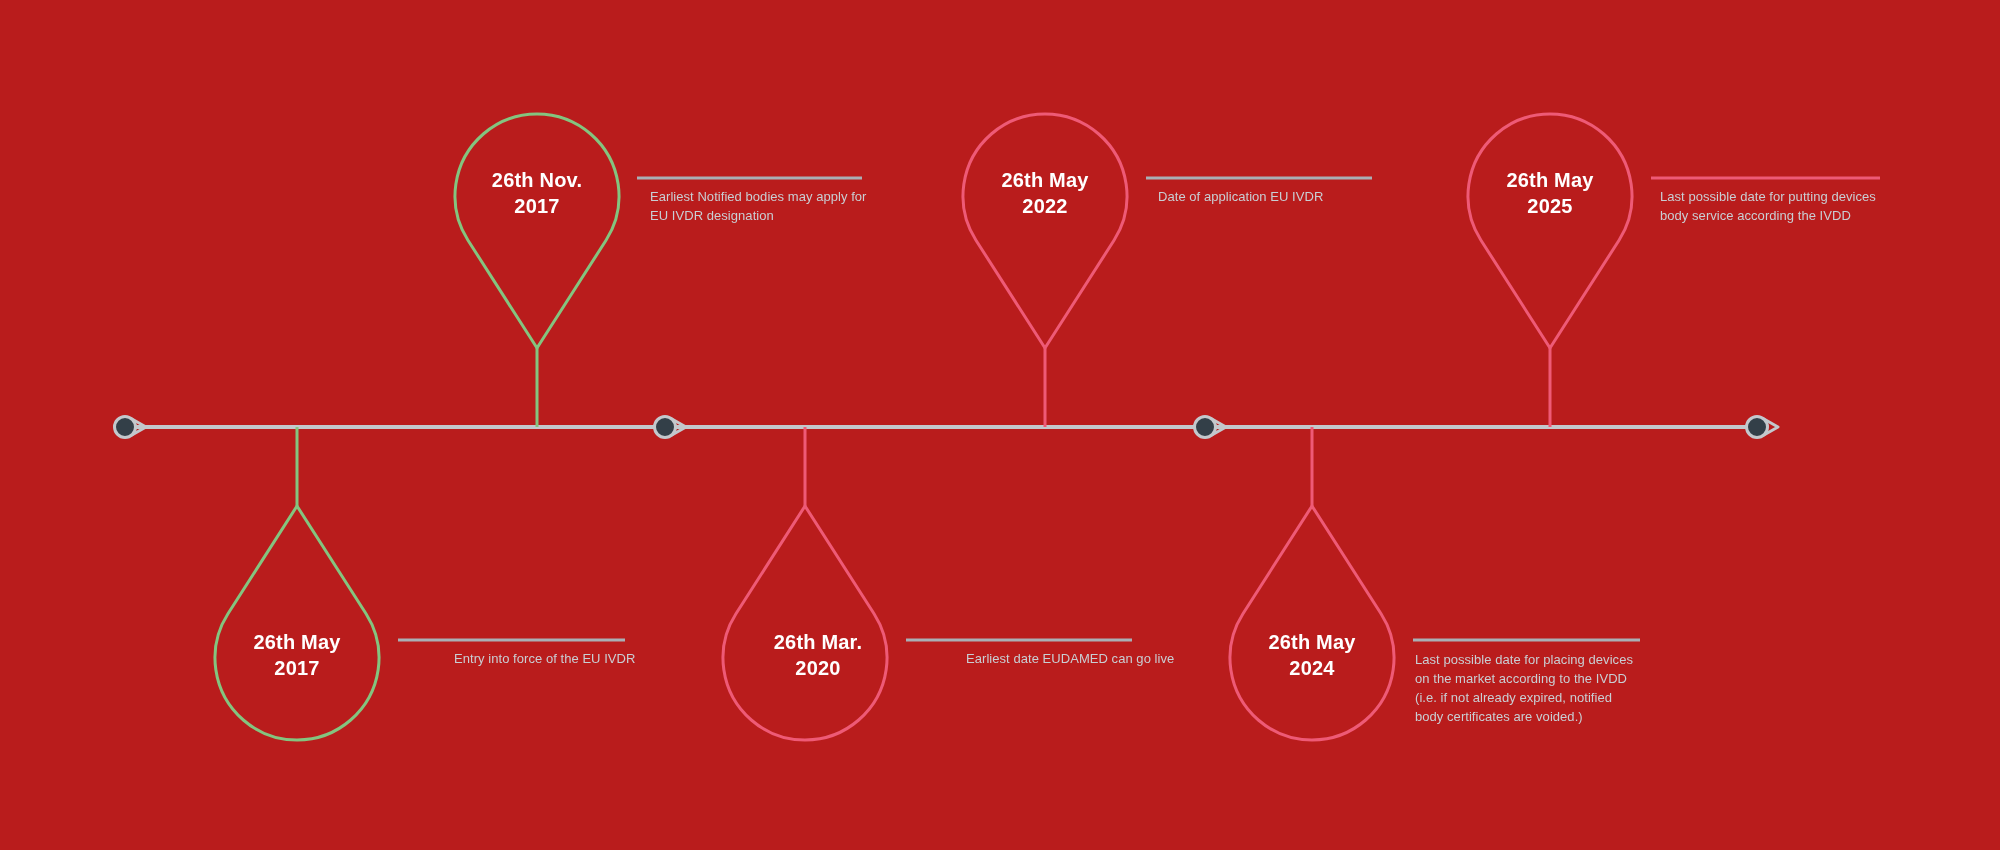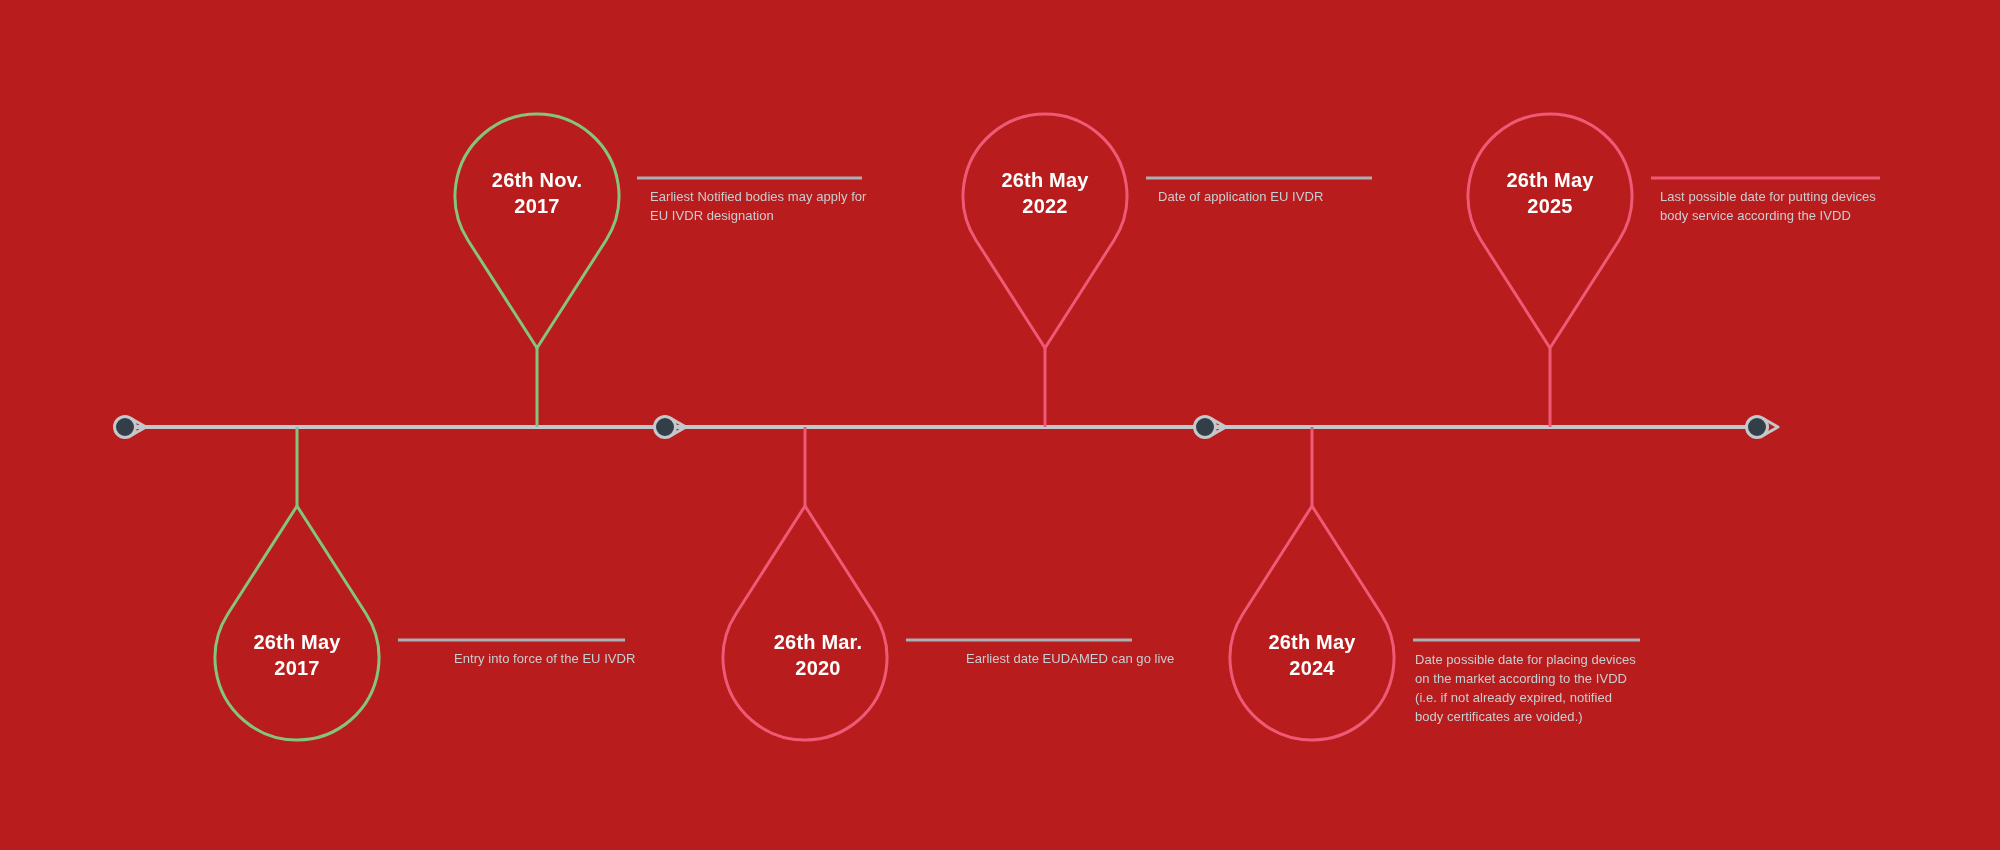--- a/index.html
+++ b/index.html
@@ -102,18 +102,18 @@
 2017</div>
       <div class="marker-desc" style="left: 410px; top: 650px; width: 230px; margin-left: 44px;">Entry into force of the EU IVDR</div>
       <div class="marker-date" style="left: 723px; top: 630px; width: 190px;">26th  Mar.
 2020</div>
       <div class="marker-desc" style="left: 918px; top: 650px; width: 225px; margin-left: 48px;">Earliest date EUDAMED can go live</div>
       <div class="marker-date" style="left: 963px; top: 168px; width: 164px;">26th  May
 2022</div>
       <div class="marker-desc" style="left: 1158px; top: 188px; width: 230px;">Date of application EU IVDR</div>
       <div class="marker-date" style="left: 1230px; top: 630px; width: 164px;">26th  May
 2024</div>
-      <div class="marker-desc" style="left: 1415px; top: 651px; width: 225px;">Date possible date for placing devices on the market according to the IVDD (i.e. if not already expired, notified body certificates are voided.)</div>
+      <div class="marker-desc" style="left: 1415px; top: 651px; width: 225px;">Last possible date for placing devices on the market according to the IVDD (i.e. if not already expired, notified body certificates are voided.)</div>
       <div class="marker-date" style="left: 1468px; top: 168px; width: 164px;">26th  May
 2025</div>
       <div class="marker-desc" style="left: 1660px; top: 188px; width: 230px;">Last possible date for putting devices body service according the IVDD</div>
     </div>
 </div>
 
 </body></html>

